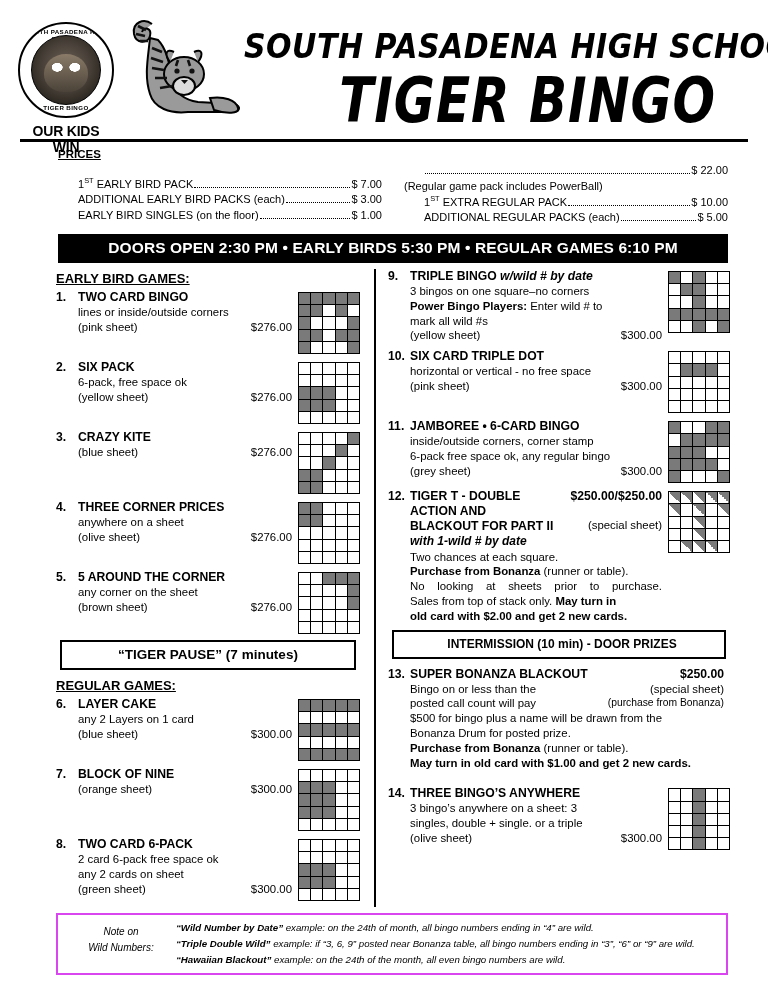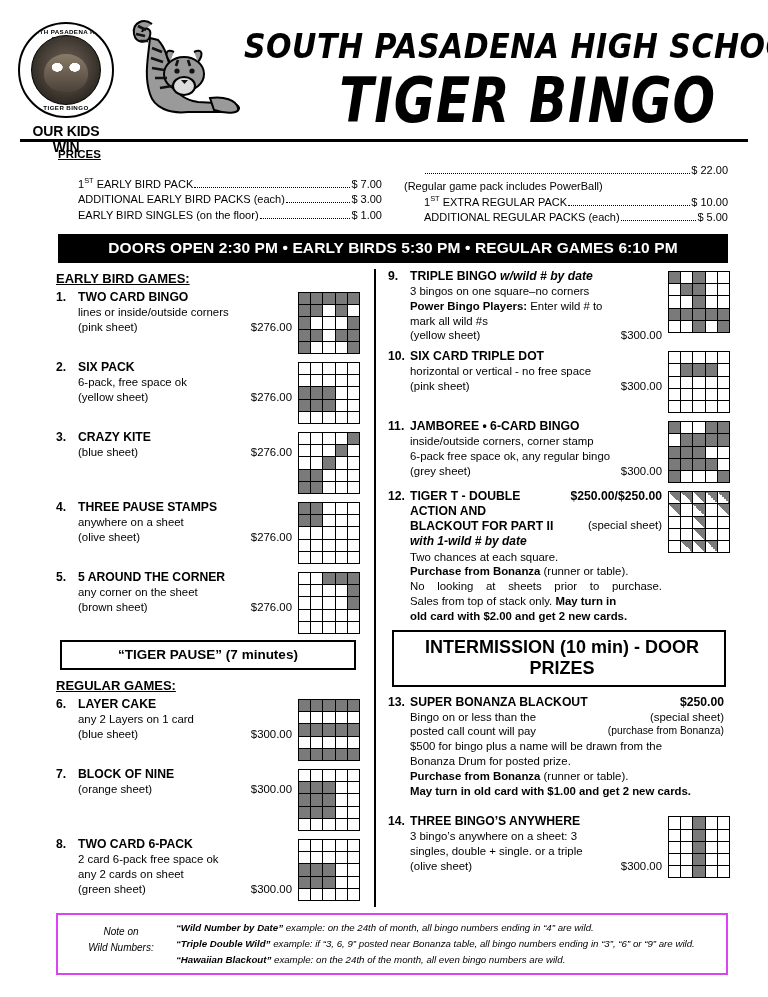--- a/index.html
+++ b/index.html
@@ -118,21 +118,21 @@
   .grid .cell.on { background:#7a7a7a; }
   .grid .cell.tri {
     background:linear-gradient(45deg, #ffffff 0 50%, #7a7a7a 50% 100%);
   }
 
   
   .pause-bar {
     border:2px solid #000; text-align:center; font-weight:bold;
     font-size:13.5px; padding:5px 0 6px 0; margin:6px 4px 8px 4px;
   }
-  .pause-bar.small-bar { font-size:18px;padding-left:6px; }
+  .pause-bar.small-bar { font-size:12px;padding-left:6px; }
 
   
   .footnote {
     margin:6px 22px 0 38px; border:2px solid #d946ef;
     display:flex; padding:5px 8px 6px 8px;
   }
   .footnote-label {
     flex:0 0 110px; text-align:center; font-size:10px; font-style:italic;
     line-height:1.6; padding-top:4px;
   }
@@ -366,21 +366,21 @@
               <div class="cell on"></div>
               <div class="cell"></div>
               <div class="cell"></div>
               <div class="cell"></div>
             </div>
           </div>
           <div class="game">
             <div class="game-text">
               <div class="game-title">
                 <span class="game-num">4.</span>
-                <span class="game-name">THREE PAUSE STAMPS</span>
+                <span class="game-name">THREE CORNER PRICES</span>
               </div>
               <div class="game-lines">
                 <div class="game-line">
                   <span class="gl-left">anywhere on a sheet</span>
                   <span class="gl-right"></span>
                 </div>
                 <div class="game-line">
                   <span class="gl-left">(olive sheet)</span>
                   <span class="gl-right">$276.00</span>
                 </div>

